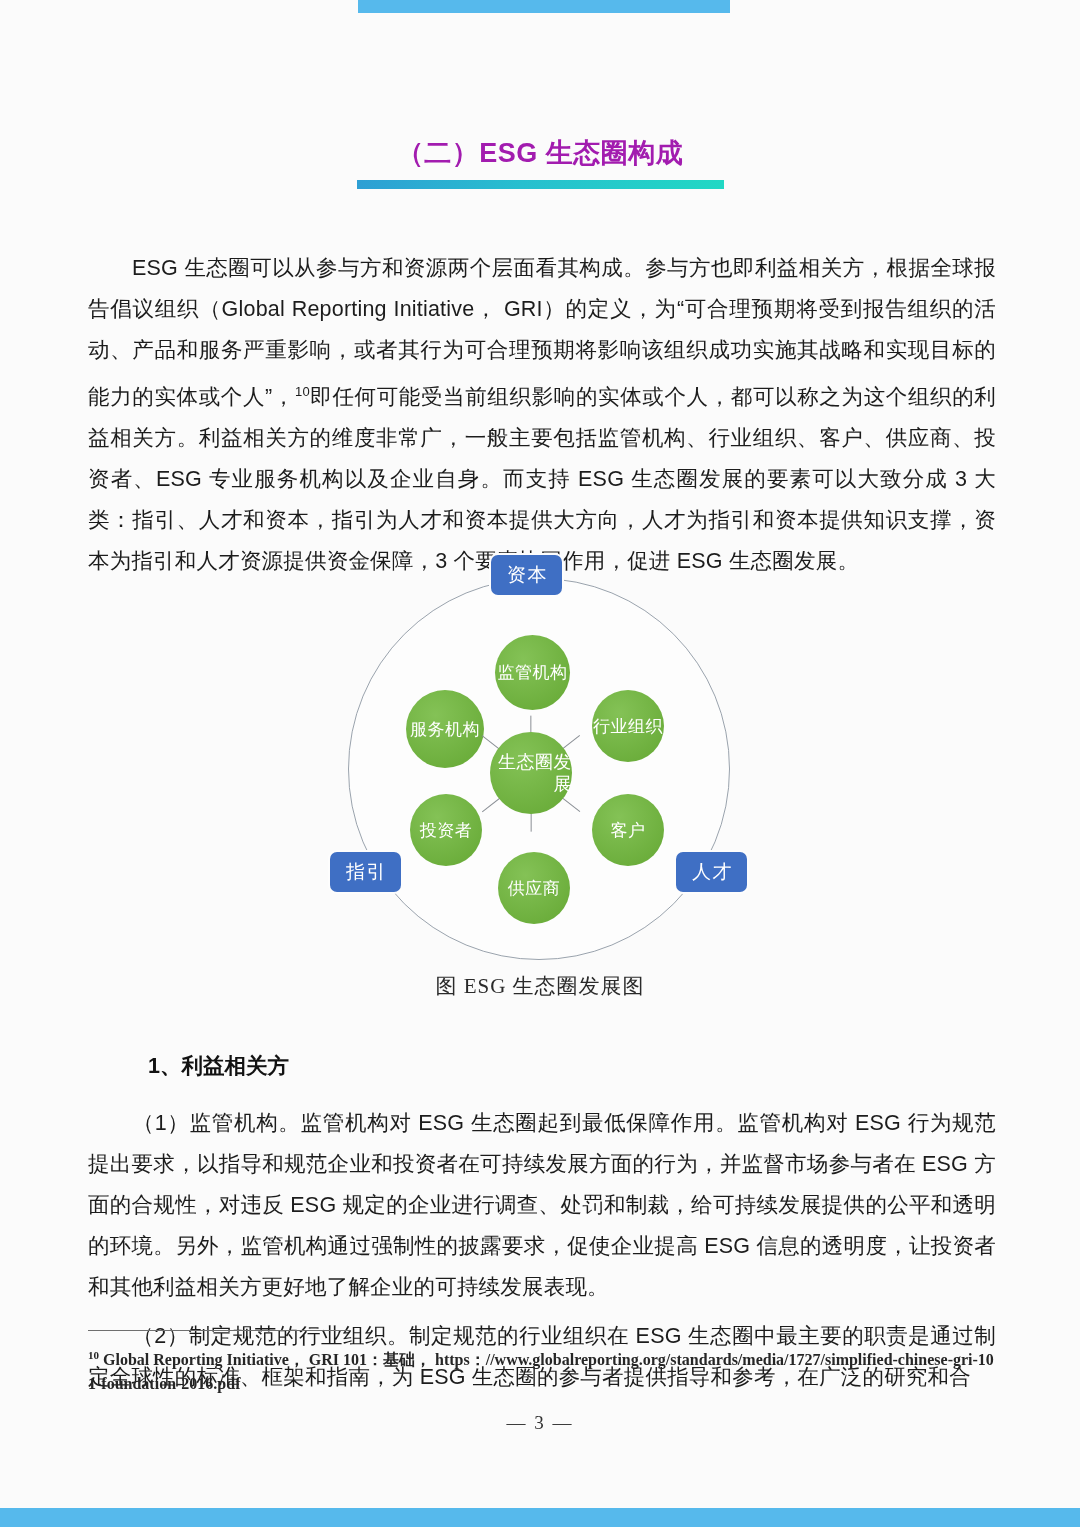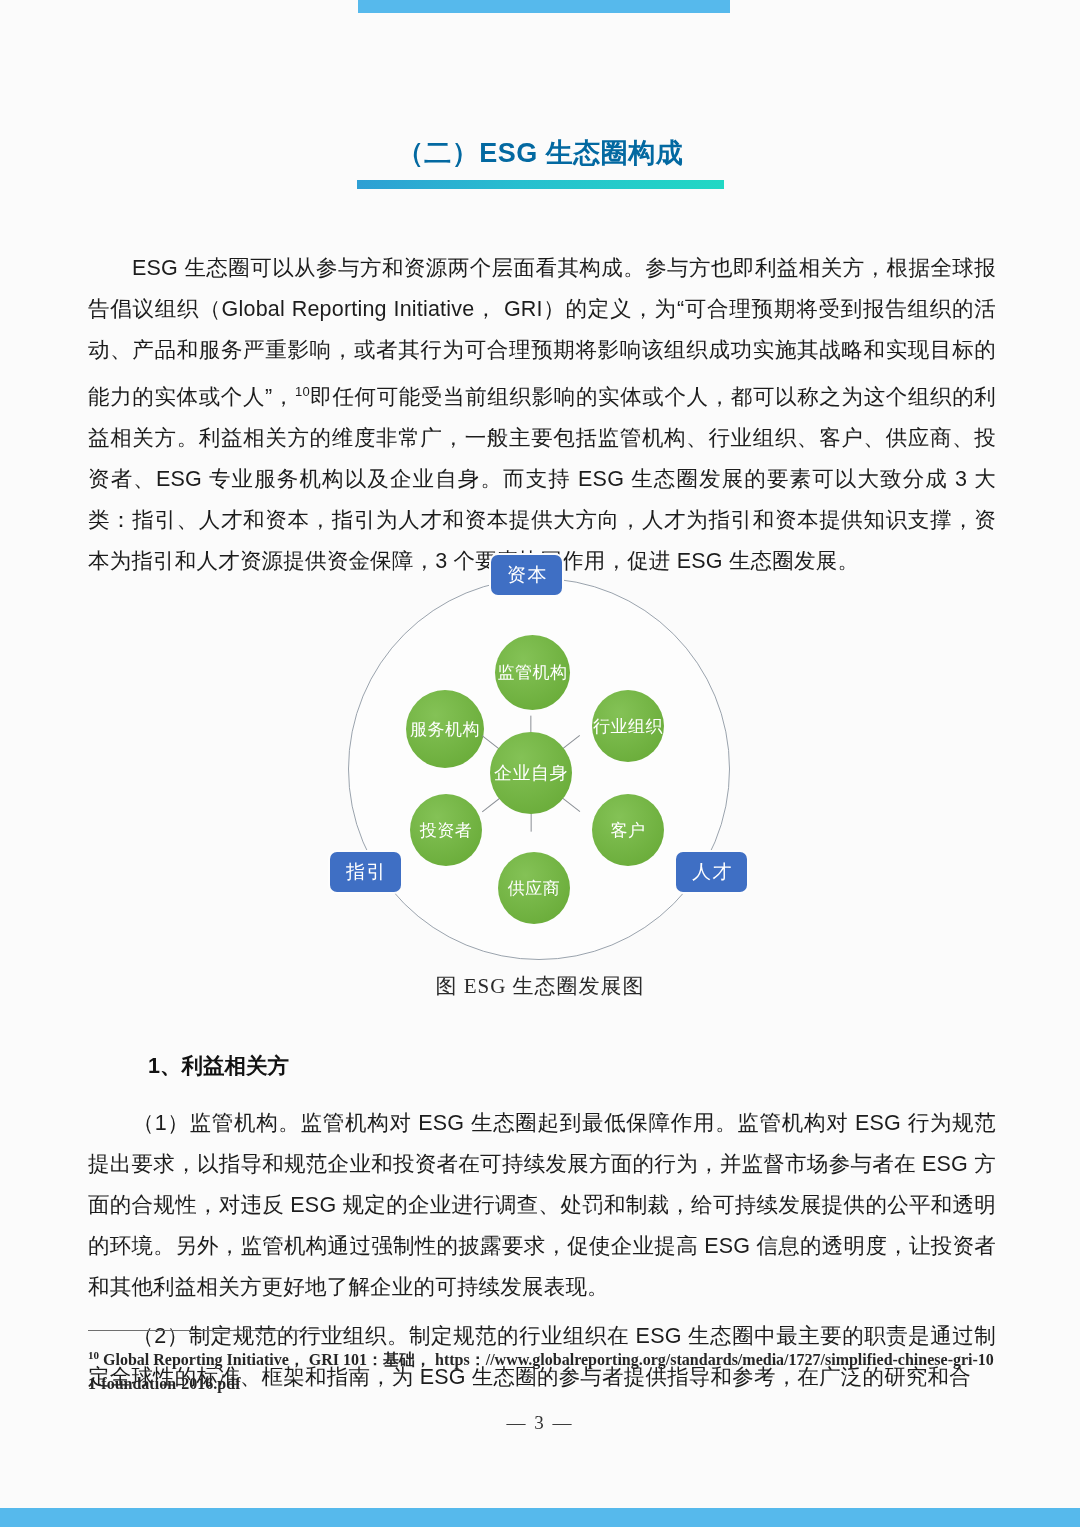--- a/index.html
+++ b/index.html
@@ -46,21 +46,21 @@
   .heading-wrap {
     position: absolute;
     top: 134px;
     left: 0;
     width: 1080px;
     text-align: center;
   }
   .heading-text {
     font-size: 27px;
     font-weight: bold;
-    color: #0369a1;
+    color: #a21caf;
     letter-spacing: 0.5px;
     line-height: 38px;
   }
   .heading-rule {
     margin: 8px auto 0 auto;
     width: 367px;
     height: 9px;
     background: linear-gradient(90deg, #2e9fd4 0%, #27bfcf 45%, #21d8c4 100%);
   }
 
@@ -247,21 +247,21 @@
       <div class="ring"></div>
 
       <div class="connector" style="left:201px; top:221px; width:58px; transform: rotate(-90deg);"></div>
       <div class="connector" style="left:201px; top:221px; width:62px; transform: rotate(-38deg);"></div>
       <div class="connector" style="left:201px; top:221px; width:62px; transform: rotate(38deg);"></div>
       <div class="connector" style="left:201px; top:221px; width:58px; transform: rotate(90deg);"></div>
       <div class="connector" style="left:201px; top:221px; width:62px; transform: rotate(142deg);"></div>
       <div class="connector" style="left:201px; top:221px; width:62px; transform: rotate(218deg);"></div>
 
       <div class="node node-center">
-          <span>企业自身</span>
+          <span>生态圈发展</span>
         </div>
 
       <div class="node node-top">
           <span>监管机构</span>
         </div>
       <div class="node node-tr">
           <span>行业组织</span>
         </div>
       <div class="node node-br">
           <span>客户</span>

